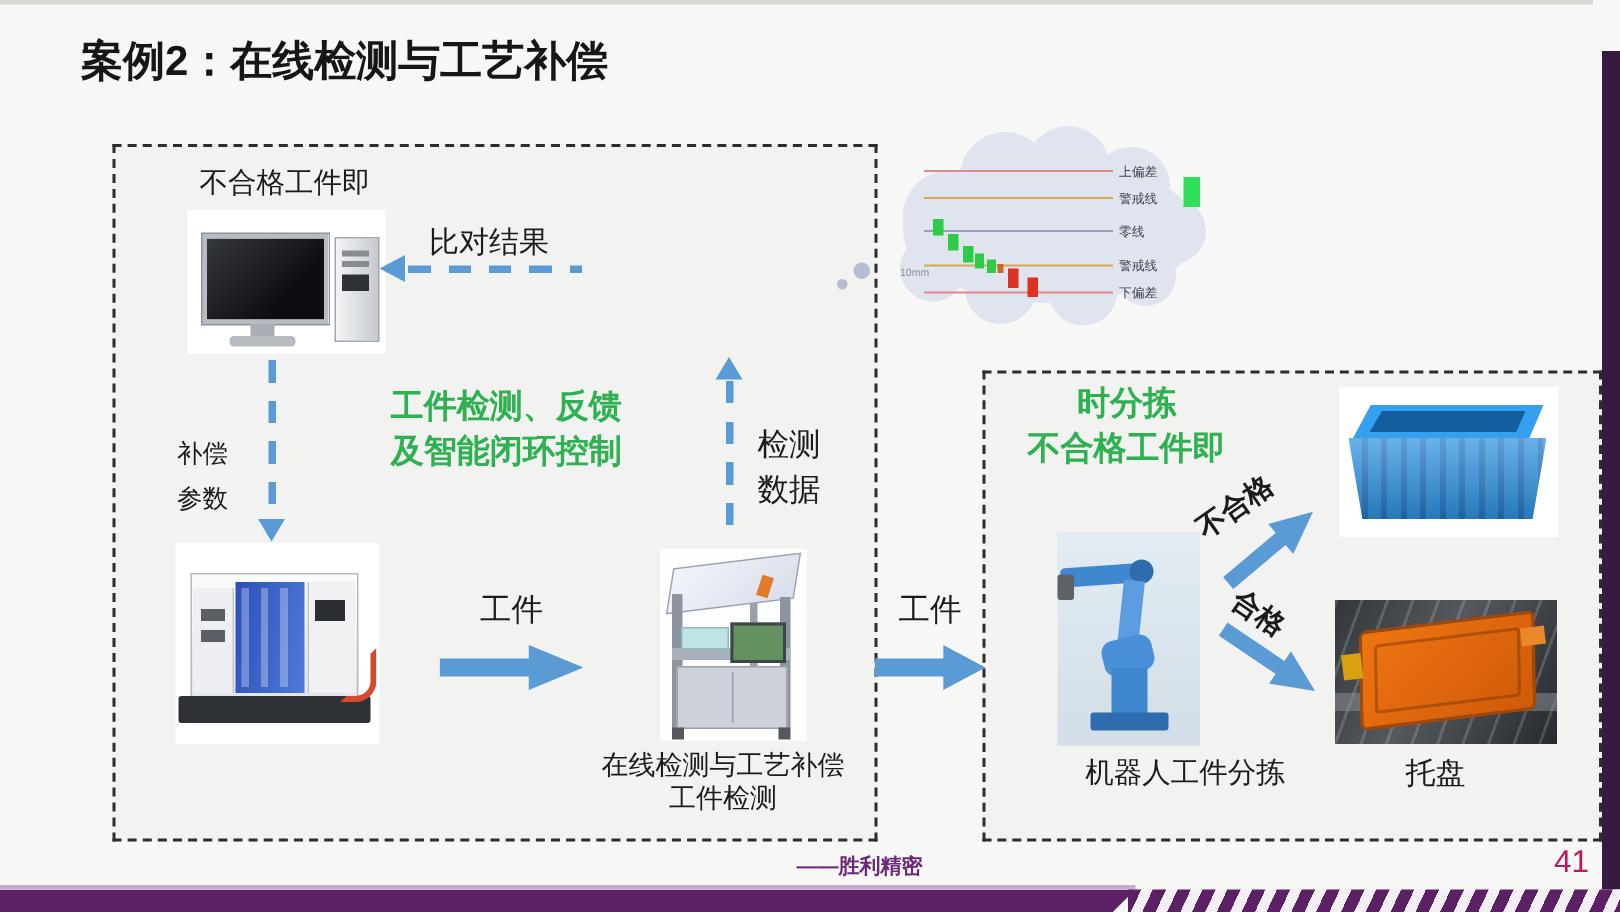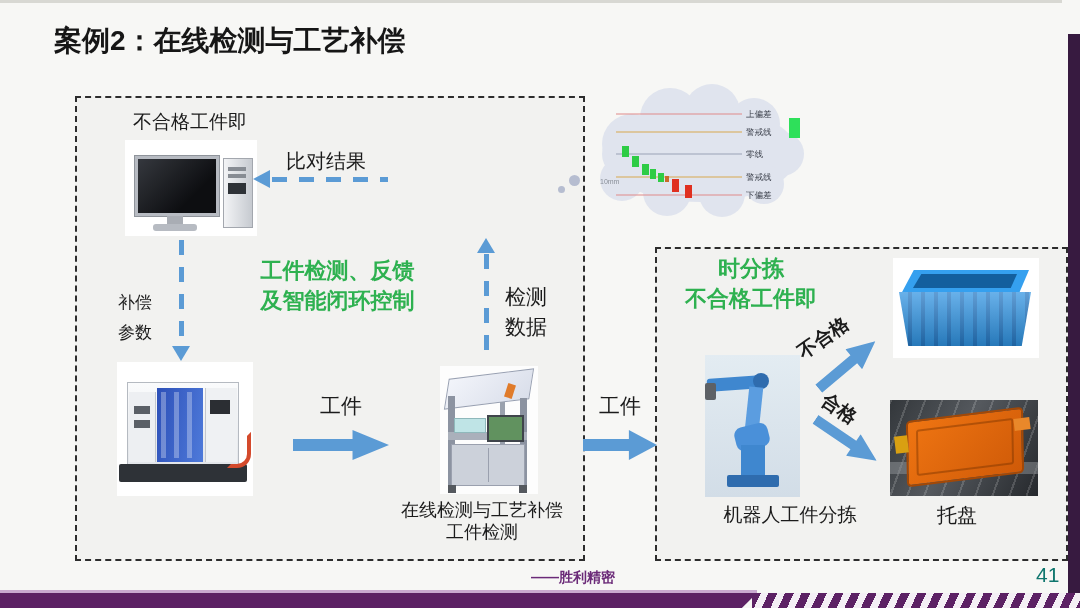--- a/index.html
+++ b/index.html
@@ -21,21 +21,21 @@
   .barrow{position:absolute;background:#5b9bd5;clip-path:polygon(0 30%,62% 30%,62% 0,100% 50%,62% 100%,62% 70%,0 70%);}
   
   #topline{left:0;top:0;width:1062px;height:3px;background:#d0d0ca;opacity:.8;}
   #rightbar{left:1068px;top:34px;width:12px;height:559px;background:#371a40;}
   #footer-lightline{left:0;top:590px;width:757px;height:3px;background:#c9a9d0;}
   #footer-solid{left:0;top:593px;width:757px;height:15px;background:#5c2164;clip-path:polygon(0 0,100% 0,98% 100%,0 100%);}
   #footer-stripes{left:752px;top:593px;width:328px;height:15px;
       background:repeating-linear-gradient(115deg,#5c2164 0 8px,#f4eff5 8px 15px);}
   #title{left:54px;top:22px;font-size:28px;font-weight:800;color:#161616;position:absolute;white-space:nowrap;}
   #brand{left:531px;top:569px;font-size:14px;font-weight:bold;color:#6b2a78;position:absolute;}
-  #pagenum{left:1036px;top:563px;font-size:21px;color:#0f766e;position:absolute;}
+  #pagenum{left:1036px;top:563px;font-size:21px;color:#be185d;position:absolute;}
   
   #box-left{left:75px;top:96px;width:506px;height:461px;}
   #box-right{left:655px;top:247px;width:409px;height:310px;}
   
   #lbl-system{left:120px;top:109px;width:140px;font-size:19px;}
   #lbl-compare{left:286px;top:148px;font-size:20px;text-align:center;}
   #lbl-comp{left:104px;top:288px;width:62px;font-size:17px;line-height:30px;}
   #lbl-data{left:498px;top:282px;width:56px;font-size:21px;line-height:30px;}
   #green-left{left:215px;top:256px;width:245px;}
   #lbl-wk1{left:305px;top:392px;width:72px;font-size:21px;}

